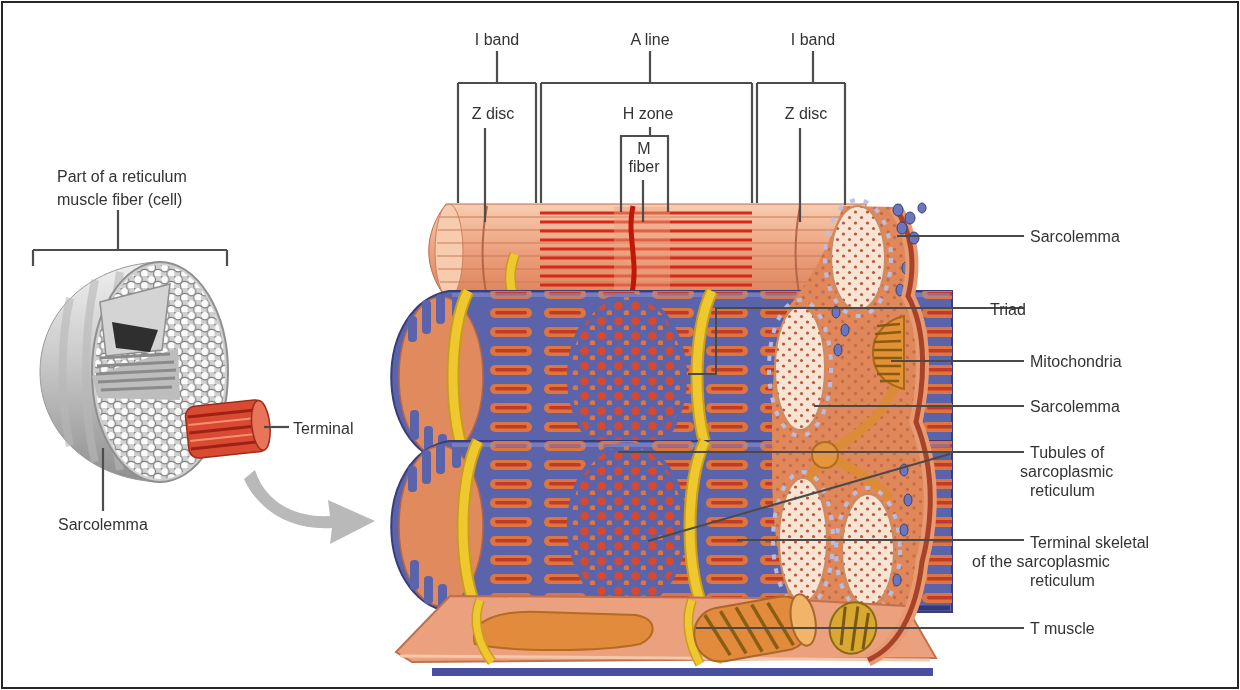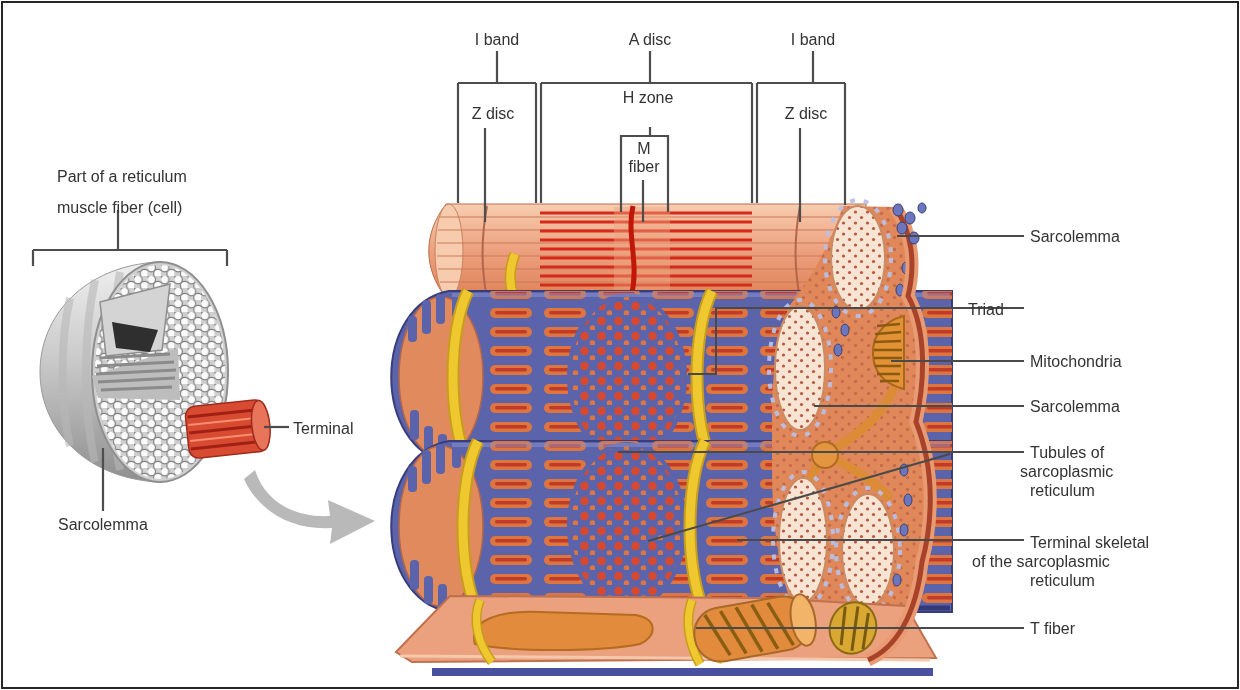--- a/index.html
+++ b/index.html
@@ -318,37 +318,37 @@
       <path d="M891,361 H1024"></path>
       <path d="M814,406 H1024"></path>
       <path d="M618,452 H1024"></path>
       <path d="M648,541 L950,454"></path>
       <path d="M737,540 H1024"></path>
       <path d="M696,628 H1024"></path>
     </g>
   </svg>
 
   <div class="lbl ctr" style="left:497px;top:30px">I band</div>
-  <div class="lbl ctr" style="left:650px;top:30px">A disc</div>
+  <div class="lbl ctr" style="left:650px;top:30px">A line</div>
   <div class="lbl ctr" style="left:813px;top:30px">I band</div>
   <div class="lbl ctr" style="left:493px;top:104px">Z disc</div>
-  <div class="lbl ctr" style="left:648px;top:88px">H zone</div>
+  <div class="lbl ctr" style="left:648px;top:104px">H zone</div>
   <div class="lbl ctr" style="left:806px;top:104px">Z disc</div>
   <div class="lbl ctr" style="left:644px;top:139px">M</div>
   <div class="lbl ctr" style="left:644px;top:157px">fiber</div>
 
   <div class="lbl" style="left:57px;top:167px">Part of a reticulum</div>
-  <div class="lbl" style="left:57px;top:198px">muscle fiber (cell)</div>
+  <div class="lbl" style="left:57px;top:190px">muscle fiber (cell)</div>
   <div class="lbl" style="left:58px;top:515px">Sarcolemma</div>
   <div class="lbl" style="left:293px;top:419px">Terminal</div>
 
   <div class="lbl" style="left:1030px;top:227px">Sarcolemma</div>
-  <div class="lbl" style="left:968px;top:300px">Triad</div>
+  <div class="lbl" style="left:990px;top:300px">Triad</div>
   <div class="lbl" style="left:1030px;top:352px">Mitochondria</div>
   <div class="lbl" style="left:1030px;top:397px">Sarcolemma</div>
   <div class="lbl" style="left:1030px;top:443px">Tubules of</div>
   <div class="lbl" style="left:1020px;top:462px">sarcoplasmic</div>
   <div class="lbl" style="left:1030px;top:481px">reticulum</div>
   <div class="lbl" style="left:1030px;top:533px">Terminal skeletal</div>
   <div class="lbl" style="left:972px;top:552px">of the sarcoplasmic</div>
   <div class="lbl" style="left:1030px;top:571px">reticulum</div>
-  <div class="lbl" style="left:1030px;top:619px">T fiber</div>
+  <div class="lbl" style="left:1030px;top:619px">T muscle</div>
 </div>
 
 </body></html>

